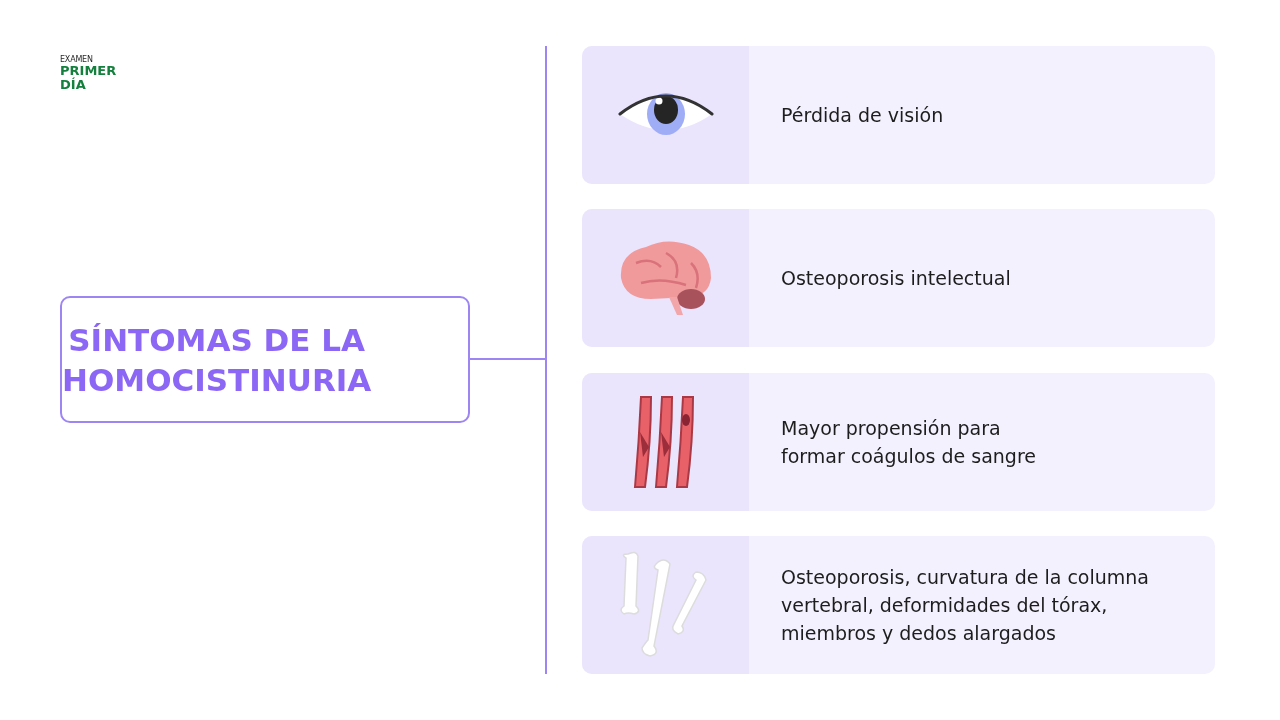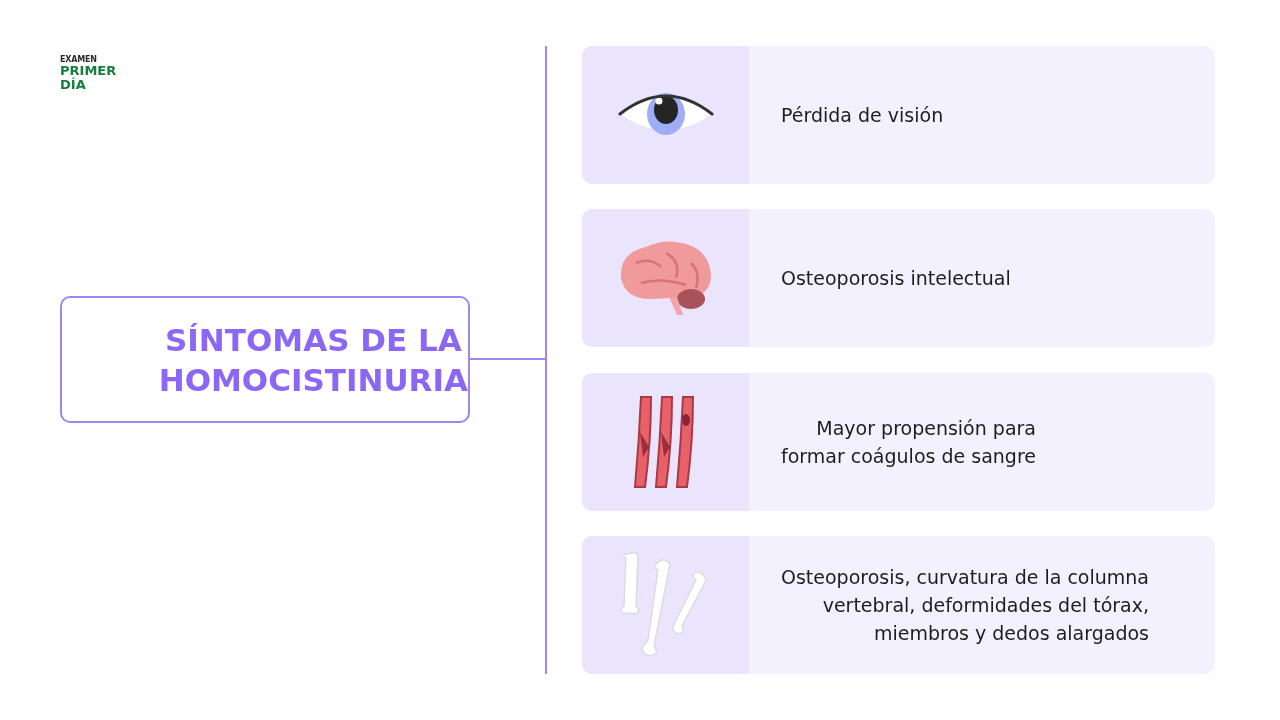--- a/index.html
+++ b/index.html
@@ -1,36 +1,36 @@
 <!DOCTYPE html>
 <html><head>
 <meta charset="utf-8">
 <style>
   html, body { margin: 0; padding: 0; }
   body {
     width: 1280px; height: 720px; background: #ffffff; position: relative; overflow: hidden;
     font-family: "DejaVu Sans", sans-serif;
   }
   .logo { position: absolute; left: 60px; top: 56px; line-height: 1; }
-  .logo .small { font-size: 8px; font-weight: bold; color: #2b2b2b; letter-spacing: -0.2px; }
+  .logo .small { font-size: 8px; font-weight: normal; color: #2b2b2b; letter-spacing: -0.2px; }
   .logo .big { font-size: 13px; font-weight: bold; color: #15803d; line-height: 14px; }
   .title-box {
     position: absolute; left: 60px; top: 296px; width: 410px; height: 127px;
     border: 2px solid #9d86f4; border-radius: 10px; box-sizing: border-box;
-    display: flex; align-items: center; justify-content: flex-end; text-align: center;
+    display: flex; align-items: center; justify-content: flex-start; text-align: center;
   }
   .title-box span {
     color: #8c67f5; font-weight: bold; font-size: 31px; line-height: 40px;
     font-family: "DejaVu Sans", sans-serif; white-space: pre-line;
   }
   .connector { position: absolute; left: 470px; top: 358px; width: 76px; height: 2px; background: #9d86f4; }
   .vline { position: absolute; left: 545px; top: 46px; width: 2px; height: 628px; background: #9d86f4; }
   .card {
     position: absolute; left: 582px; width: 633px; height: 138px; border-radius: 10px;
-    background: #f4f1fe; display: flex; overflow: hidden; text-align: right;
+    background: #f4f1fe; display: flex; overflow: hidden;
   }
   .card .icon-cell { width: 167px; background: #ebe4fd; display: flex; align-items: center; justify-content: center; }
   .card .text-cell {
     flex: 1; display: flex; align-items: center; padding-left: 32px;
     font-size: 19px; color: #1d1d1d; line-height: 28px; white-space: pre-line;
     font-family: "DejaVu Sans", sans-serif;
   }
 </style>
 </head>
 <body>

